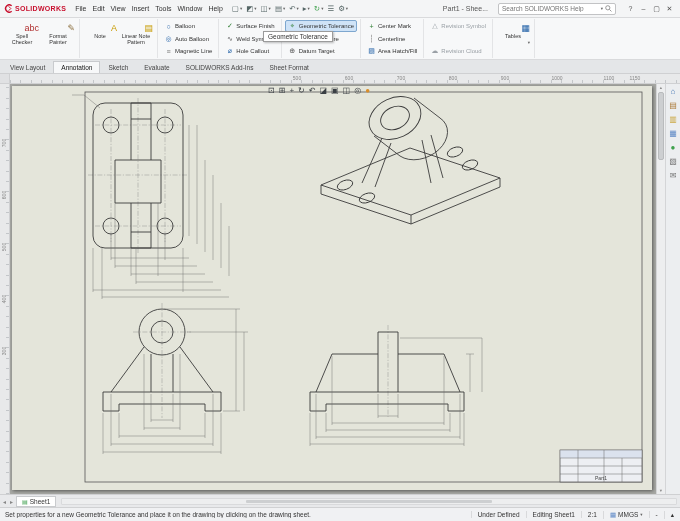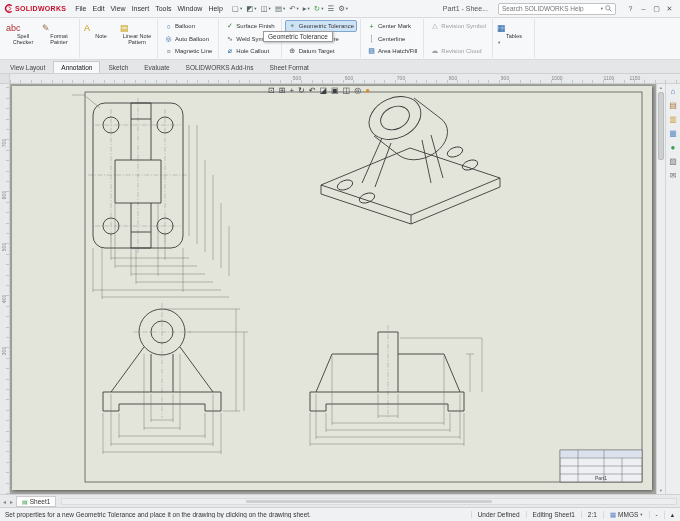--- a/index.html
+++ b/index.html
@@ -17,21 +17,21 @@
 .doc-title{font-size:7px;color:#555;margin-left:auto}
 .search-box{display:flex;align-items:center;gap:2px;width:118px;height:12px;background:#fff;border:1px solid #c2c3c5;border-radius:2px;margin-left:10px;padding:0 3px}
 .search-box input{border:none;outline:none;flex:1;font-size:6.5px;font-family:"Liberation Sans",sans-serif;color:#555;min-width:0;background:transparent}
 .win-controls{display:flex;align-items:center;margin-left:8px}
 .win-btn{font-size:7px;color:#555;width:13px;text-align:center}
 
 .ribbon{flex:0 0 42px;background:#f7f8f9;border-bottom:1px solid #d9dadc;display:flex;align-items:stretch;padding:1px 2px;position:relative;overflow:hidden;white-space:nowrap}
 .rgroup{display:flex;padding:1px 3px;border-right:1px solid #e3e4e6}
 .rgroup.big{flex-direction:row;gap:1px}
 .rgroup.small{flex-direction:column;justify-content:space-between}
-.rbtn-big{width:35px;display:flex;flex-direction:column;align-items:flex-start;padding-top:2px;border:1px solid transparent;border-radius:2px}
+.rbtn-big{width:35px;display:flex;flex-direction:column;align-items:flex-end;padding-top:2px;border:1px solid transparent;border-radius:2px}
 .rbtn-big .ric{font-size:9px;height:11px;line-height:11px}
 .rbtn-big .rlbl{font-size:5.5px;line-height:5.9px;text-align:center;color:#333;white-space:normal;width:34px}
 .rbtn-small{display:flex;align-items:center;height:12px;gap:2px;padding:0 2px;border:1px solid transparent;border-radius:2px}
 .rbtn-small .ric{font-size:7px;width:9px;text-align:center}
 .rbtn-small .rlbl{font-size:6px;color:#333}
 .rbtn-small.active,.rbtn-big.active{background:#cfe3f7;border-color:#7ea7cf}
 .disabled .rlbl{color:#9aa0a6}
 .tooltip{position:absolute;left:263px;top:31px;background:#fff;border:1px solid #9b9b9b;box-shadow:1px 1px 2px rgba(0,0,0,.25);font-size:6.5px;color:#333;padding:1px 4px;z-index:50}
 
 .tabrow{flex:0 0 14px;background:#e4e6e8;border-bottom:1px solid #cfd0d2;display:flex;align-items:flex-end;padding-left:2px;white-space:nowrap}

